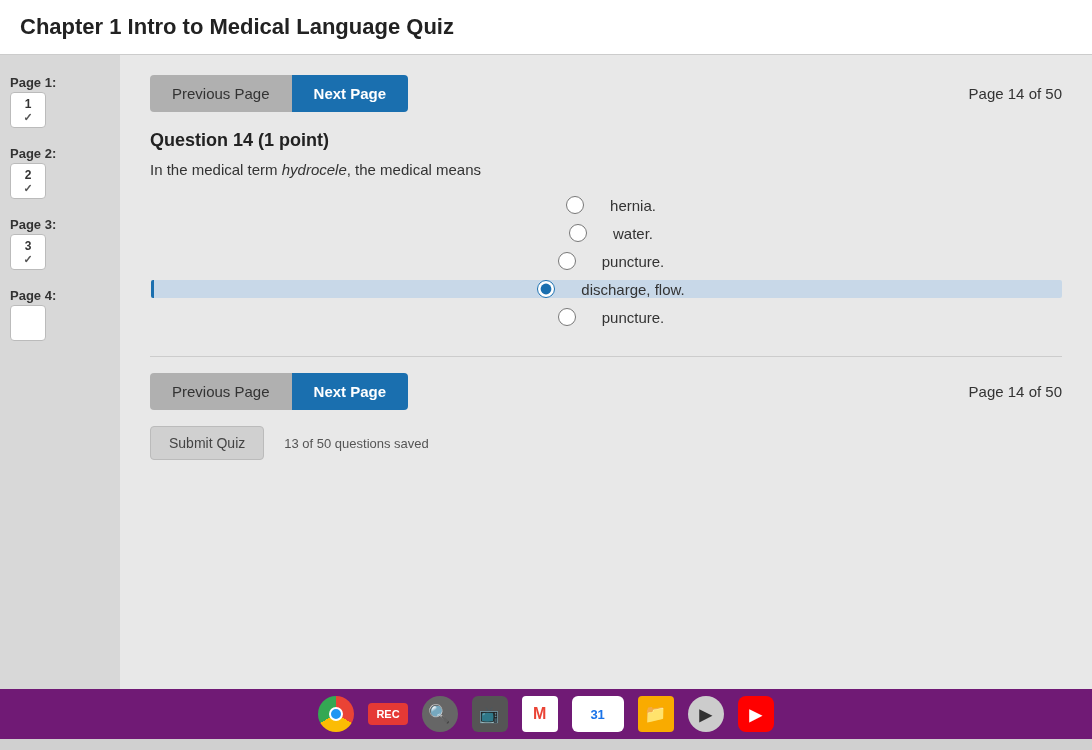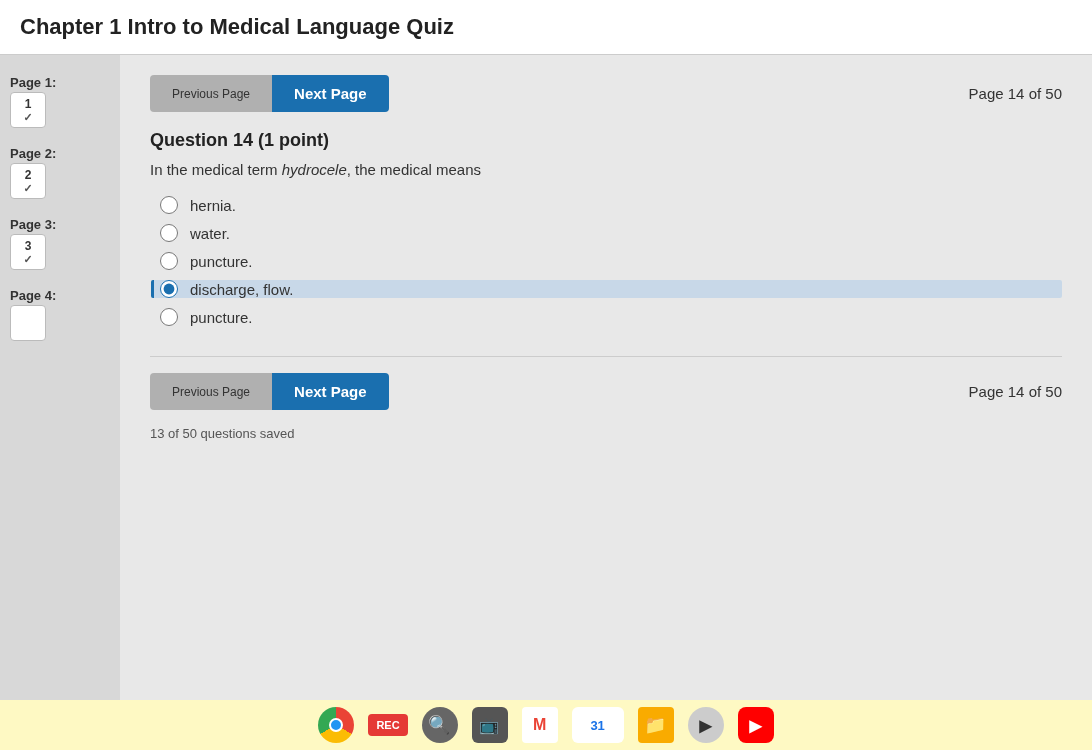--- a/index.html
+++ b/index.html
@@ -102,21 +102,21 @@
     .nav-buttons {
       display: flex;
       gap: 0;
     }
 
     .btn-prev {
       background: #b0b0b0;
       color: #333;
       border: none;
       padding: 10px 22px;
-      font-size: 12px;
+      font-size: 15px;
       cursor: pointer;
       border-radius: 4px 0 0 4px;
     }
 
     .btn-next {
       background: #1a6faf;
       color: #fff;
       border: none;
       padding: 10px 22px;
       font-size: 15px;
@@ -152,24 +152,25 @@
     .options-list {
       display: flex;
       flex-direction: column;
       gap: 10px;
       margin-left: 10px;
     }
 
     .option-item {
       display: flex;
       align-items: center;
-      gap: 12px;
-      font-size: 15px;
-      color: #333;
-      cursor: pointer;
+      gap: 26px;
+      font-size: 15px;
+      color: #333;
+      cursor: pointer;
+      justify-content: center;
     }
 
     .option-item input[type="radio"] {
       width: 18px;
       height: 18px;
       accent-color: #1a6faf;
       cursor: pointer;
     }
 
     
@@ -210,27 +211,27 @@
     .submit-info {
       font-size: 13px;
       color: #555;
       text-align: right;
     }
 
     
     .taskbar {
       width: 1092px;
       height: 50px;
-      background: #fef9c3;
+      background: #701a75;
       display: flex;
       align-items: center;
       justify-content: center;
       gap: 14px;
       position: absolute;
-      bottom: 0;
+      bottom: 11px;
       left: 0;
     }
 
     .taskbar-icon {
       width: 36px;
       height: 36px;
       border-radius: 50%;
       display: flex;
       align-items: center;
       justify-content: center;
@@ -361,20 +362,21 @@
 
       <div class="bottom-nav-row">
         <div class="nav-buttons">
           <button class="btn-prev">Previous Page</button>
           <button class="btn-next">Next Page</button>
         </div>
         <span class="page-indicator">Page 14 of 50</span>
       </div>
 
       <div class="submit-row">
+        <button class="btn-submit">Submit Quiz</button>
         <span class="submit-info">13 of 50 questions saved</span>
       </div>
 
     </div>
   </div>
 
 </div>
 
 <div class="taskbar">
 

